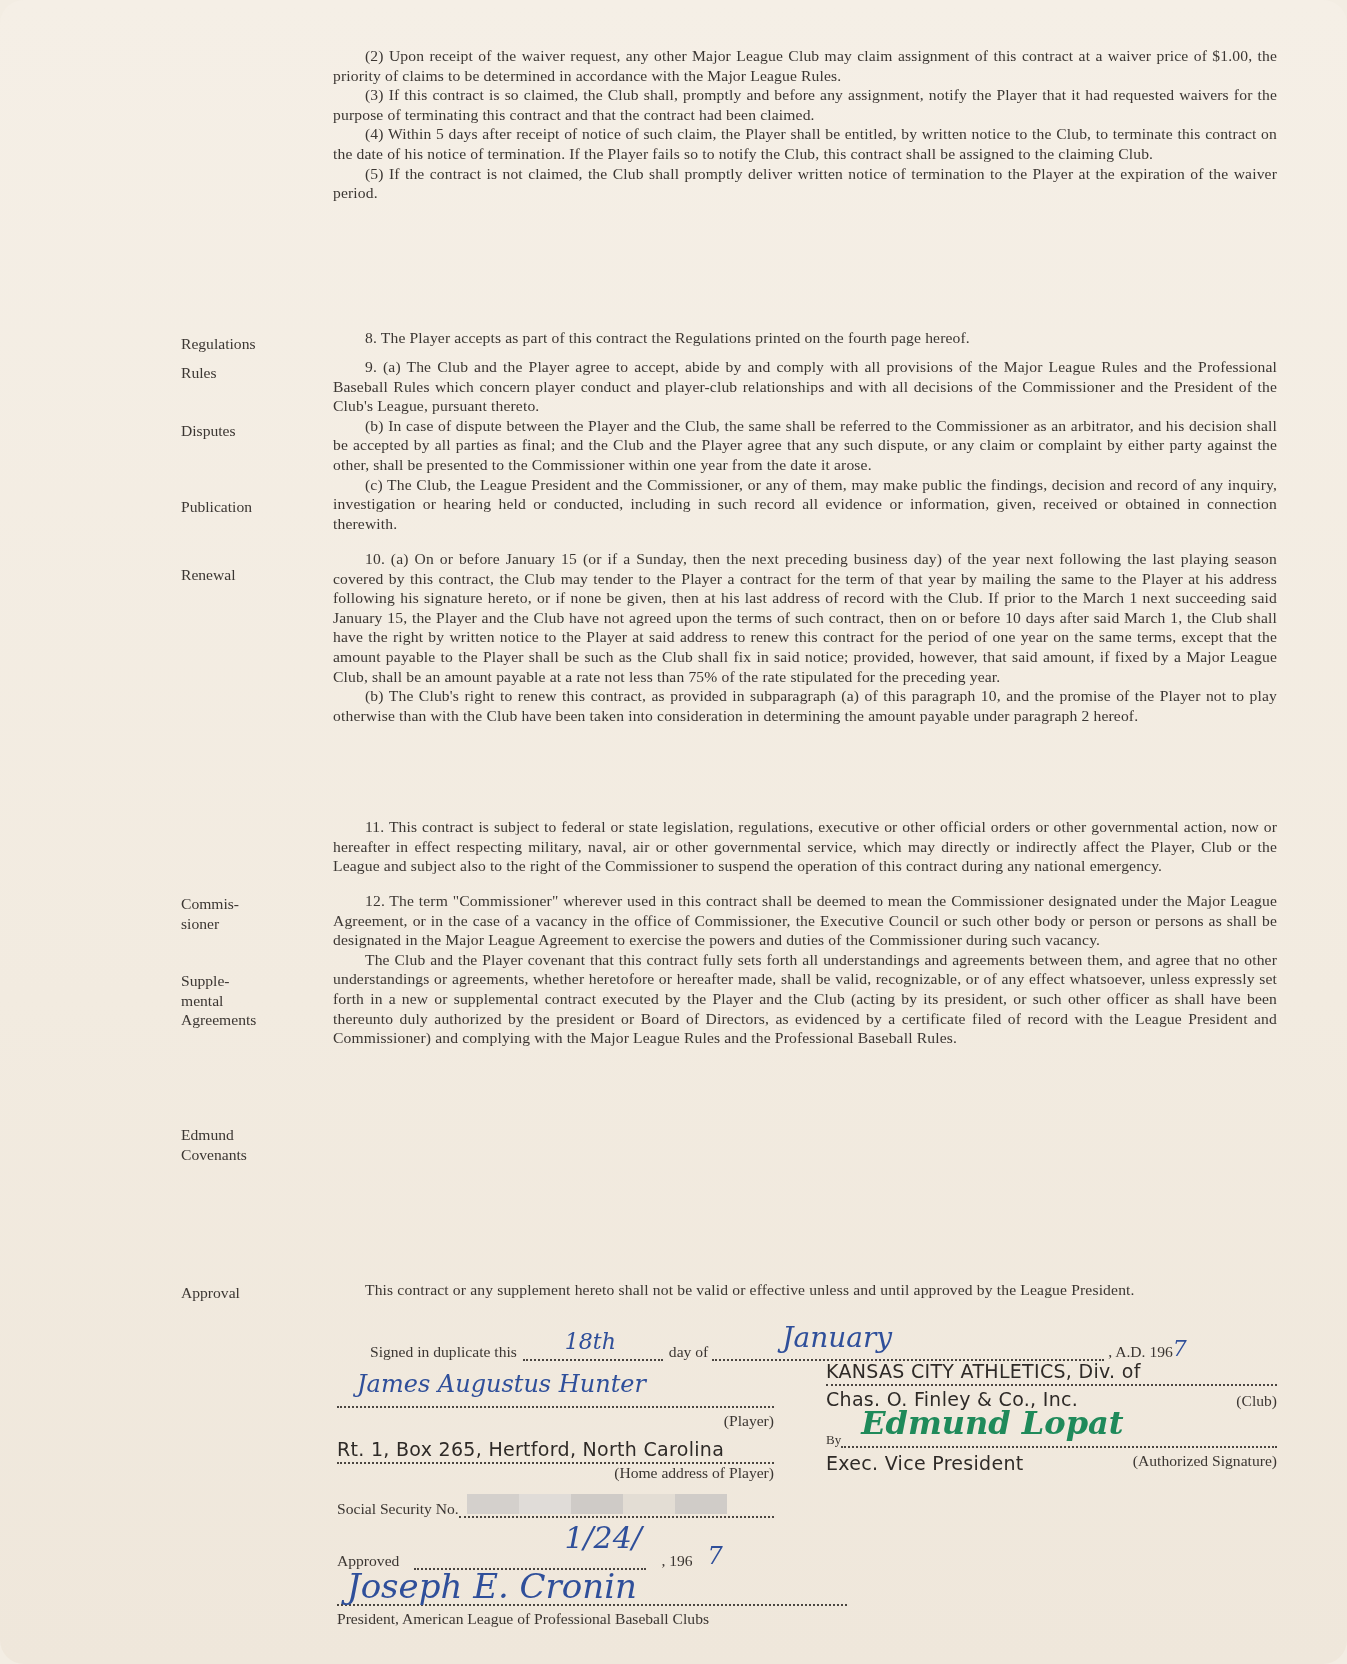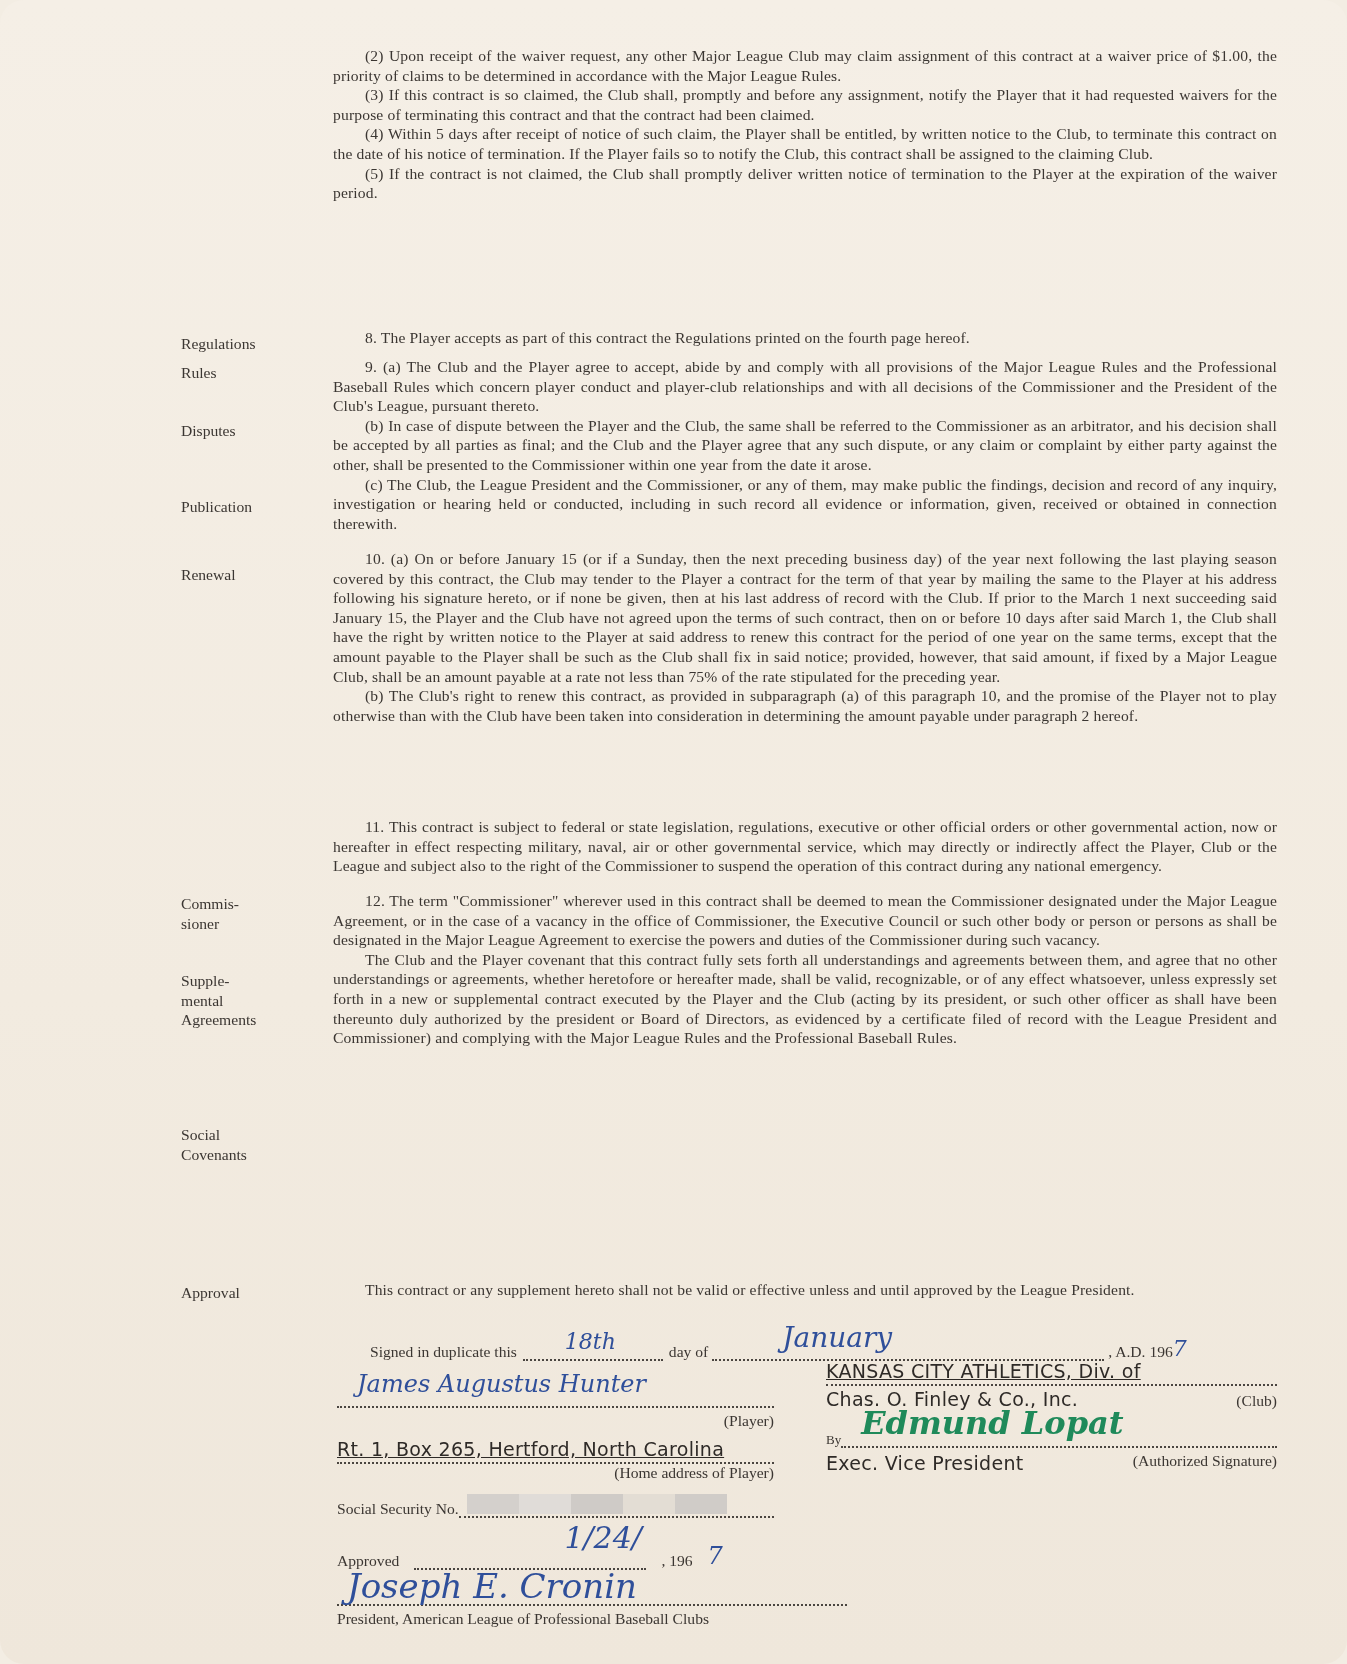--- a/index.html
+++ b/index.html
@@ -10,21 +10,21 @@
     color: #3b3632;
     position: relative; overflow: hidden;
   }
   .page { position: absolute; left: 0; top: 0; width: 1347px; height: 1664px;
     background: linear-gradient(180deg, #f5efe6 0%, #f2ebe0 60%, #efe7db 100%); border-radius: 24px; }
   .body-col { position: absolute; left: 333px; width: 944px; font-size: 15.6px; line-height: 19.6px; letter-spacing: 0.15px; text-align: justify; }
   .body-col p { margin: 0; }
   .ind { text-indent: 32px; }
   .margin-label { position: absolute; left: 181px; font-size: 15.6px; line-height: 19.6px; font-family: "Liberation Serif", serif; }
   .sig-area { position: absolute; font-family: "Liberation Serif", serif; font-size: 15.6px; }
-  .dotline { border-bottom: 2px dotted #4a4540; text-decoration: underline; }
+  .dotline { border-bottom: 2px dotted #4a4540; }
   .typed { font-family: "DejaVu Sans", sans-serif; font-size: 19px; color: #2e2a27; letter-spacing: 0.3px; }
   .hand { position: absolute; font-family: "DejaVu Serif", serif; font-style: italic; }
   .blur { display:inline-block; width: 260px; height: 20px; background: linear-gradient(90deg,#d4d0cc 0 20%,#e0dcd8 20% 40%,#cfcbc7 40% 60%,#e3ddd4 60% 80%,#d0ccc8 80% 100%); vertical-align: middle; }
 </style>
 </head>
 <body>
 
 <div class="page">
 
   <div class="body-col" style="top:46px;">
@@ -70,21 +70,21 @@
   <div class="margin-label" style="top:894px;">
     <div>Commis-</div>
     <div>sioner</div>
   </div>
   <div class="margin-label" style="top:971px;">
     <div>Supple-</div>
     <div>mental</div>
     <div>Agreements</div>
   </div>
   <div class="margin-label" style="top:1125px;">
-    <div>Social</div>
+    <div>Edmund</div>
     <div>Covenants</div>
   </div>
   <div class="margin-label" style="top:1283px;">Approval</div>
 
   <div class="sig-area" style="left:370px; top:1336px; width:907px; display:flex; align-items:flex-end;">
     <span>Signed in duplicate this</span>
     <span class="dotline" style="width:140px; margin:0 6px; position:relative; height:16px;">
       <span class="hand" style="left:42px; top:-14px; color:#2f4f9a; font-size:22px;">18th</span>
     </span>
     <span>day of</span>

